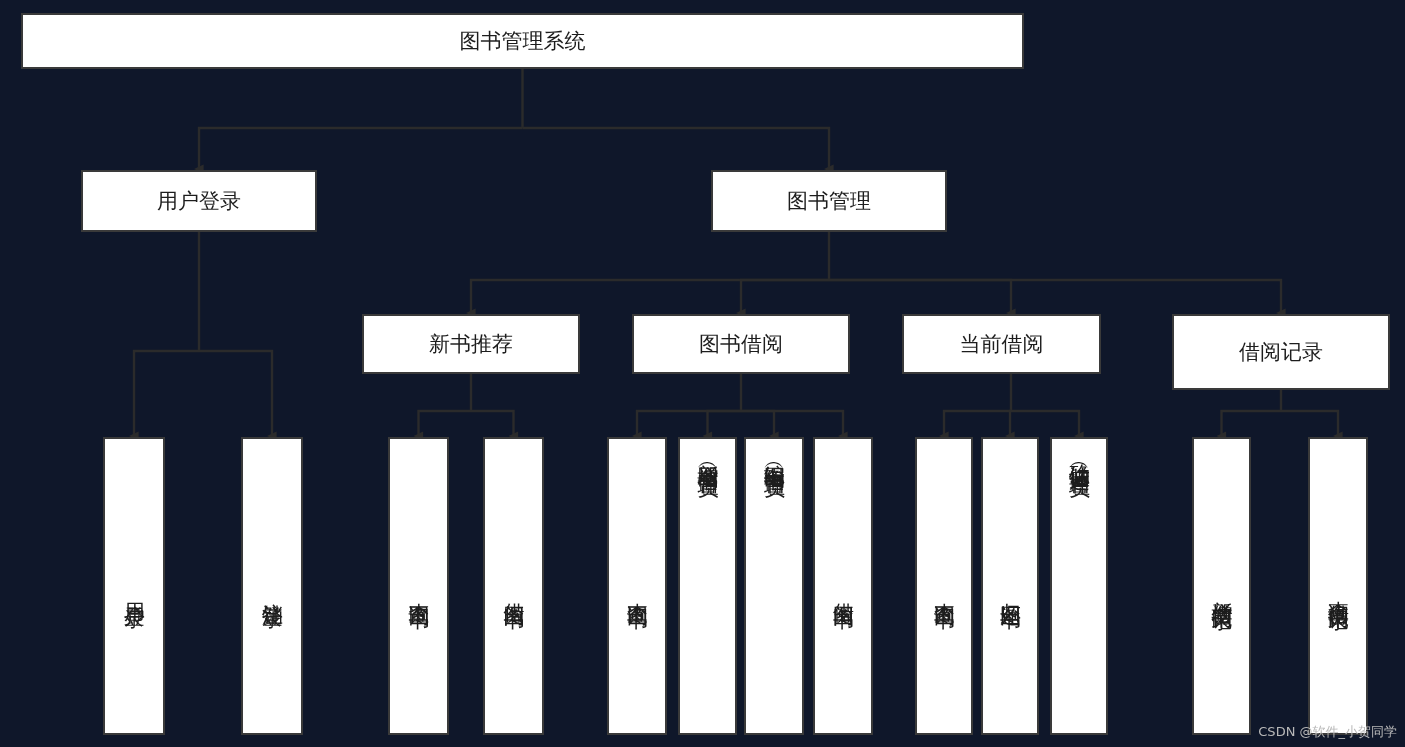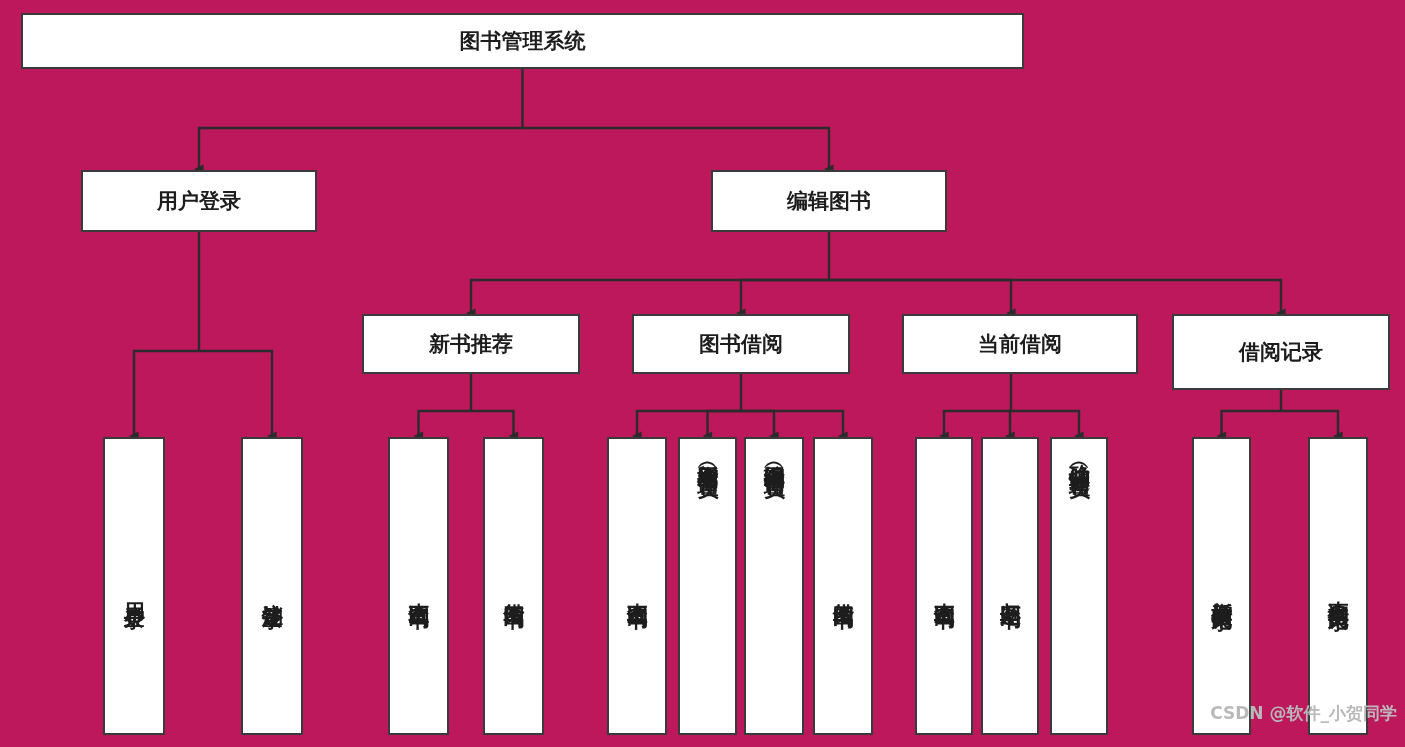--- a/index.html
+++ b/index.html
@@ -8,23 +8,22 @@
     padding: 0;
     background: #ffffff;
   }
   body {
     font-family: "DejaVu Sans", "Liberation Sans", sans-serif;
   }
   #diagram-root {
     position: relative;
     width: 1405px;
     height: 747px;
-    background: #be185d;
+    background: #0f172a;
     overflow: hidden;
-    font-weight: bold;
   }
   #edges-layer {
     position: absolute;
     left: 0;
     top: 0;
     width: 1405px;
     height: 747px;
     pointer-events: none;
   }
   .node {
@@ -64,22 +63,22 @@
   }
   .node-leaf.leaf-top .node-label {
     align-self: flex-start;
   }
   .node-leaf.leaf-mid {
     align-items: center;
   }
   #watermark {
     position: absolute;
     right: 8px;
-    bottom: 22px;
-    font-size: 17px;
+    bottom: 6px;
+    font-size: 13px;
     color: #b9b9b9;
     z-index: 5;
     white-space: nowrap;
     user-select: none;
   }
 </style>
 </head>
 <body>
 
 <div id="diagram-root">
@@ -122,31 +121,31 @@
 
   <div class="node node-root" style="left: 21px; top: 13px; width: 1003px; height: 56px;">
     <span class="node-label">图书管理系统</span>
   </div>
 
   <div id="nodes-l2">
       <div class="node node-l2" style="left: 81px; top: 170px; width: 236px; height: 62px;">
         <span class="node-label">用户登录</span>
       </div>
       <div class="node node-l2" style="left: 711px; top: 170px; width: 236px; height: 62px;">
-        <span class="node-label">编辑图书</span>
+        <span class="node-label">图书管理</span>
       </div>
     </div>
   <div id="nodes-l3">
       <div class="node node-l3" style="left: 362px; top: 314px; width: 218px; height: 60px; align-items: center;">
         <span class="node-label">新书推荐</span>
       </div>
       <div class="node node-l3" style="left: 632px; top: 314px; width: 218px; height: 60px;">
         <span class="node-label">图书借阅</span>
       </div>
-      <div class="node node-l3" style="left: 902px; top: 314px; width: 236px; height: 60px;">
+      <div class="node node-l3" style="left: 902px; top: 314px; width: 199px; height: 60px;">
         <span class="node-label">当前借阅</span>
       </div>
       <div class="node node-l3" style="left: 1172px; top: 314px; width: 218px; height: 76px;">
         <span class="node-label">借阅记录</span>
       </div>
     </div>
   <div id="nodes-leaf">
       <div class="node node-leaf leaf-mid" style="left: 103px; top: 437px; width: 62px; height: 298px;">
         <span class="node-label">用户登录</span>
       </div>

